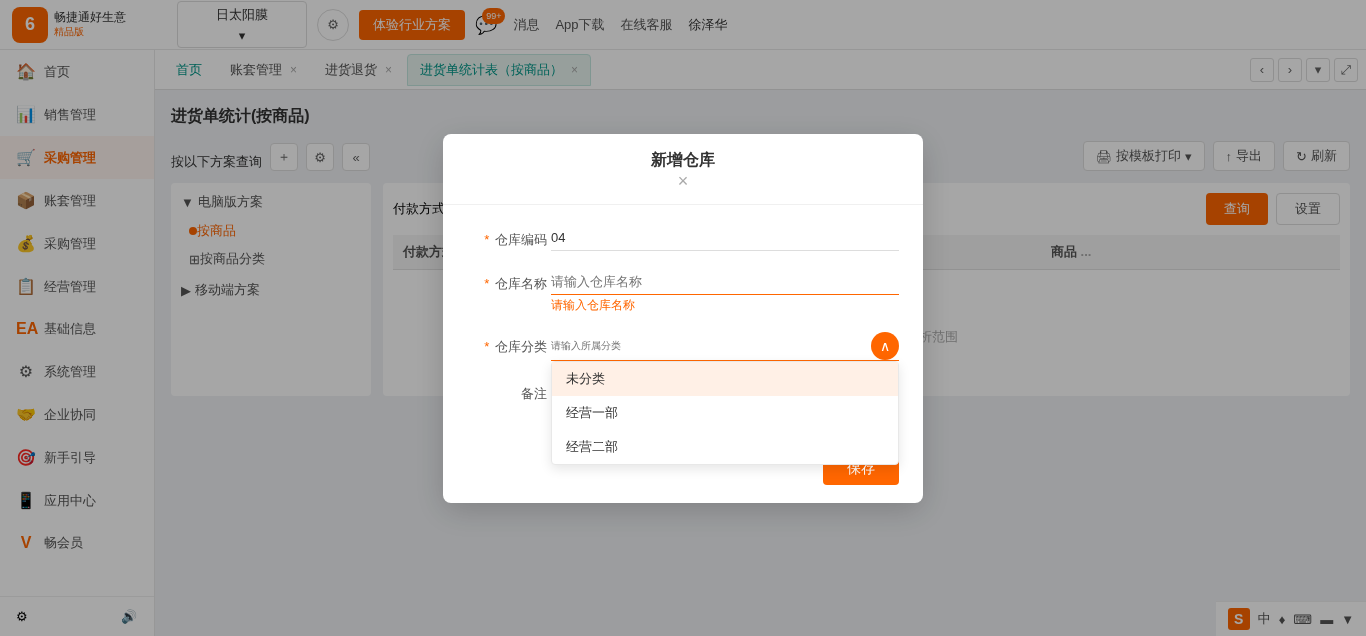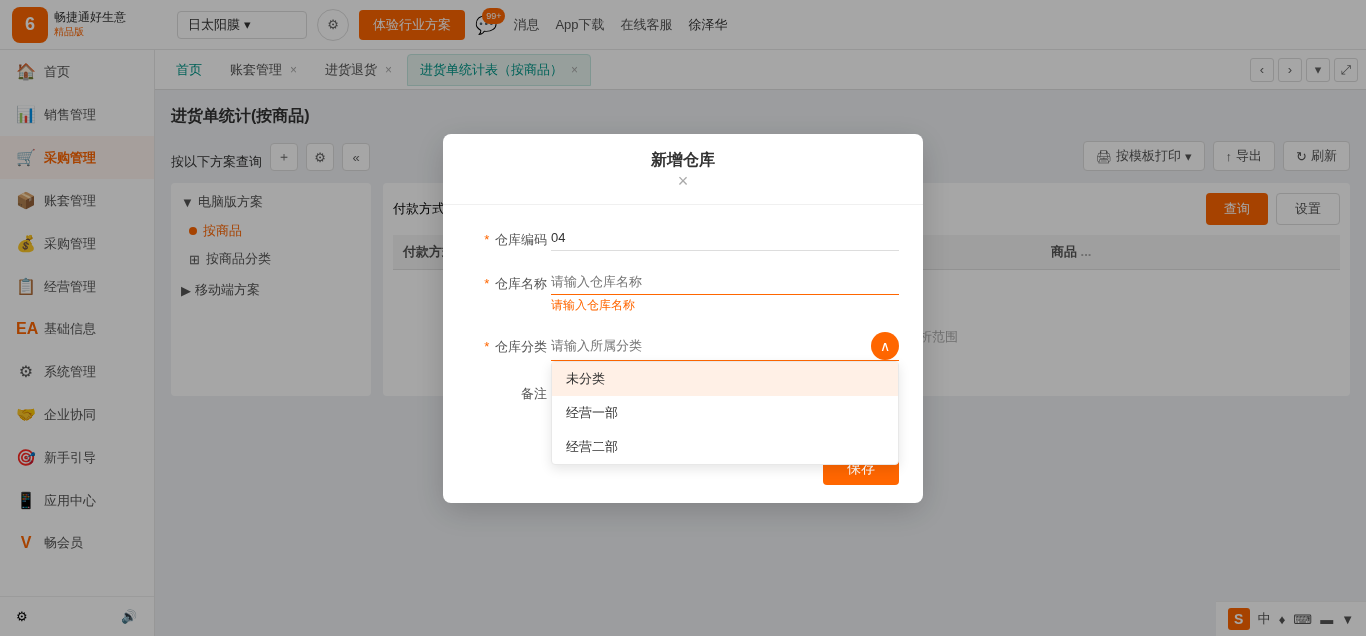--- a/index.html
+++ b/index.html
@@ -29,20 +29,21 @@
       display: flex; align-items: center; justify-content: center;
       color: #fff; font-size: 18px; font-weight: bold;
     }
     .logo-text { font-size: 12px; color: #333; line-height: 1.3; }
     .logo-badge { font-size: 10px; color: #f60; }
     .store-selector {
       display: flex; align-items: center; gap: 4px;
       border: 1px solid #ddd; border-radius: 4px;
       padding: 4px 10px; cursor: pointer; color: #333;
       min-width: 130px;
+      flex-direction: column;
     }
     .store-selector span { flex: 1; }
     .gear-btn {
       width: 32px; height: 32px; border-radius: 50%;
       border: 1px solid #ddd; display: flex; align-items: center; justify-content: center;
       cursor: pointer; color: #666;
     }
     .trial-btn {
       background: #f60; color: #fff; border: none;
       padding: 6px 14px; border-radius: 4px; cursor: pointer; font-size: 13px;
@@ -150,21 +151,21 @@
       width: 200px; flex-shrink: 0;
       background: #fff; border-radius: 4px; padding: 10px;
       font-size: 13px;
     }
     .panel-section-title {
       color: #555; font-size: 13px; margin-bottom: 6px;
       display: flex; align-items: center; gap: 4px; cursor: pointer;
     }
     .panel-item {
       padding: 5px 8px; cursor: pointer; color: #555; border-radius: 3px;
-      display: flex; align-items: center; gap: 6px;
+      display: flex; align-items: center; gap: 0;
     }
     .panel-item.active { color: #f60; }
     .panel-item .dot { width: 8px; height: 8px; background: #f60; border-radius: 50%; }
 
     
     .table-area { flex: 1; background: #fff; border-radius: 4px; padding: 10px; overflow: auto; }
     .table-filter-row {
       display: flex; gap: 8px; margin-bottom: 10px; align-items: center;
     }
     .table-filter-row select, .table-filter-row input {
@@ -217,21 +218,21 @@
     .form-field-wrap { flex: 1; display: flex; flex-direction: column; }
 
     
     .dropdown-wrap { flex: 1; position: relative; }
     .dropdown-input-row {
       display: flex; align-items: center;
       border-bottom: 1px solid #f60;
     }
     .dropdown-input {
       flex: 1; border: none; padding: 5px 0;
-      font-size: 13px; color: #000000; outline: none;
+      font-size: 10px; color: #000000; outline: none;
     }
     .dropdown-arrow {
       width: 28px; height: 28px;
       background: #f60; border-radius: 50%;
       display: flex; align-items: center; justify-content: center;
       cursor: pointer; color: #fff; font-size: 14px;
     }
     .dropdown-list {
       position: absolute; top: 100%; left: 0; right: 0;
       background: #fff;

